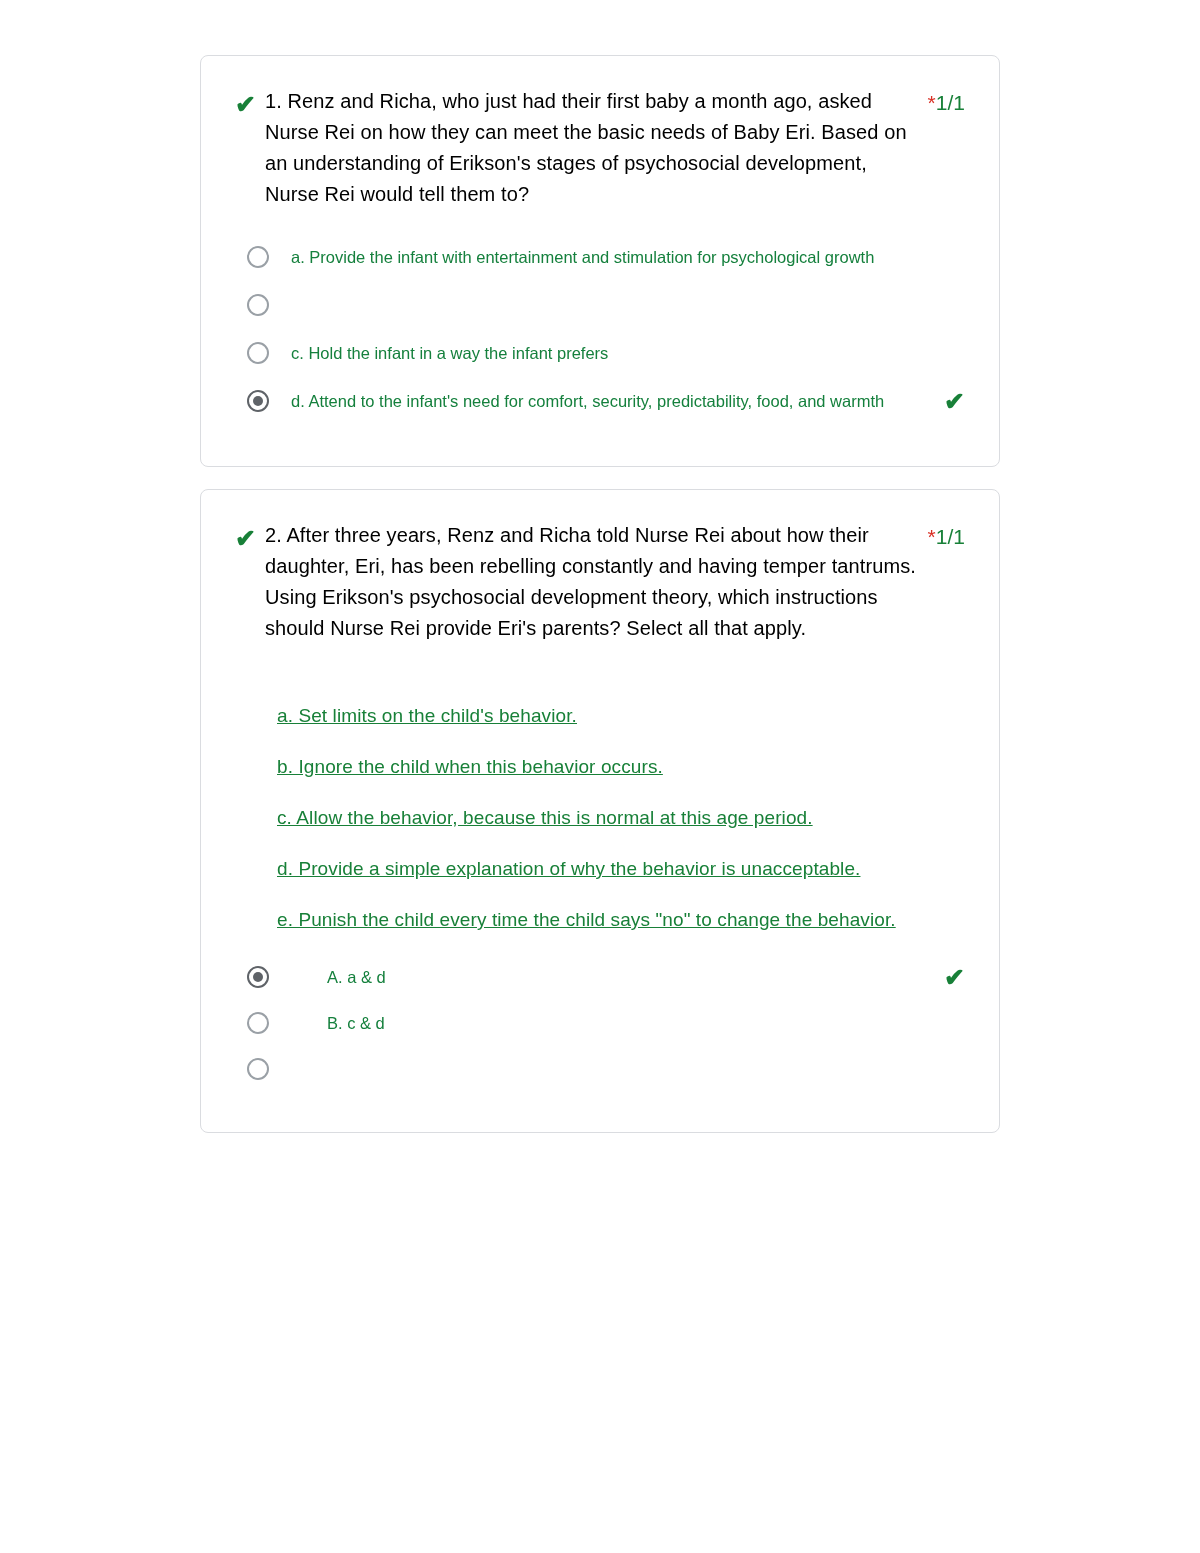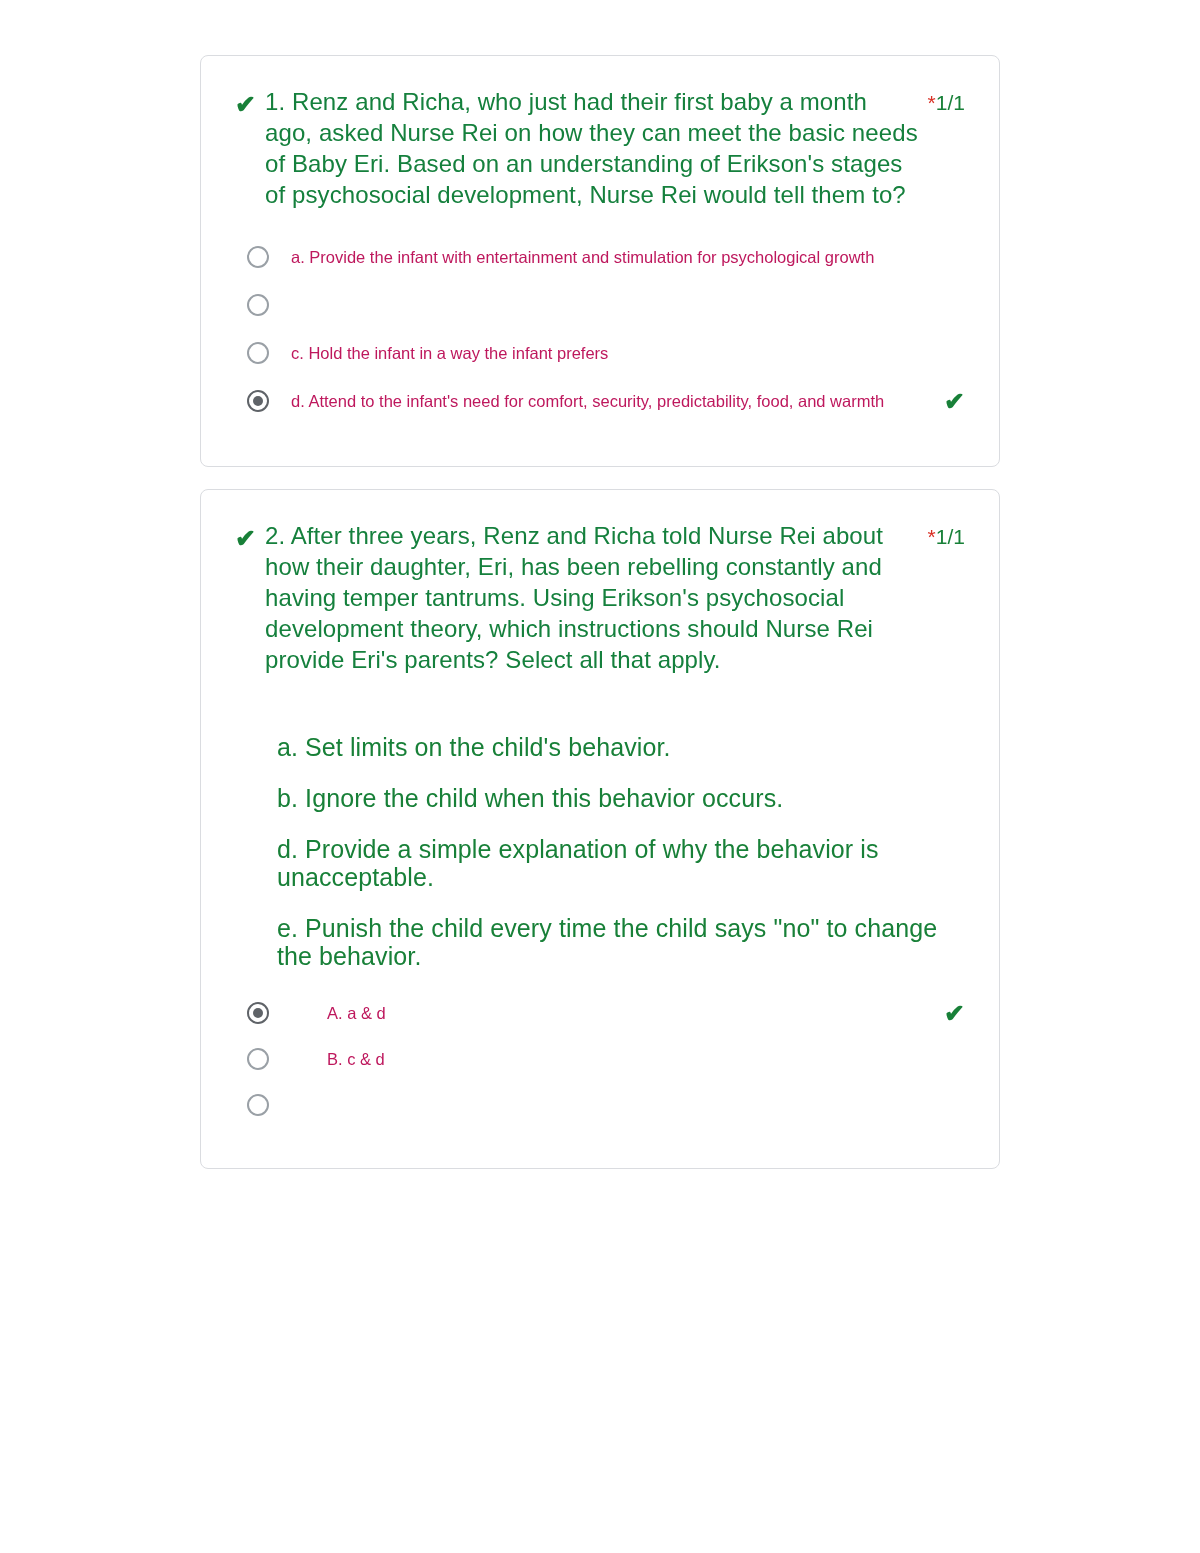--- a/index.html
+++ b/index.html
@@ -33,22 +33,22 @@
     width: 30px;
     min-width: 30px;
     color: #188038;
     font-size: 25px;
     line-height: 28px;
     font-weight: bold;
     padding-top: 4px;
   }
   .qtext {
     flex: 1;
-    color: #15803d;
-    font-size: 24px;
+    color: #000000;
+    font-size: 20px;
     line-height: 31px;
     padding-right: 8px;
     letter-spacing: 0.1px;
   }
   .score {
     white-space: nowrap;
     font-size: 21px;
     color: #188038;
     line-height: 31px;
     padding-top: 1px;
@@ -85,42 +85,43 @@
     top: 4px;
     width: 10px;
     height: 10px;
     border-radius: 50%;
     background: #5f6368;
   }
   .opt-label {
     flex: 1;
     font-size: 16.5px;
     line-height: 26px;
-    color: #be185d;
+    color: #15803d;
     padding-right: 20px;
   }
   .opt-correct {
     width: 34px;
     min-width: 34px;
     color: #188038;
     font-size: 25px;
     line-height: 26px;
     font-weight: bold;
     text-align: right;
   }
   .stmt-block {
     margin-top: 58px;
     margin-left: 42px;
   }
   .stmt {
     color: #188038;
-    font-size: 25px;
+    font-size: 19px;
     line-height: 28px;
     margin-bottom: 23px;
     letter-spacing: 0.1px;
+    text-decoration: underline;
   }
   .opts-tight { margin-top: 30px; }
   .opts-tight .opt { margin-bottom: 16px; gap: 36px; }
 </style>
 </head>
 <body>
 
 <div class="page">
 
   <div class="card">
@@ -156,20 +157,21 @@
   <div class="card">
     <div class="qhead">
       <div class="check-mark">✔</div>
       <div class="qtext">2. After three years, Renz and Richa told Nurse Rei about how their daughter, Eri, has been rebelling constantly and having temper tantrums. Using Erikson's psychosocial development theory, which instructions should Nurse Rei provide Eri's parents? Select all that apply.</div>
       <div class="score"><span class="req">*</span><span>1/1</span></div>
     </div>
 
     <div class="stmt-block">
       <div class="stmt">a. Set limits on the child's behavior.</div>
       <div class="stmt">b. Ignore the child when this behavior occurs.</div>
+      <div class="stmt">c. Allow the behavior, because this is normal at this age period.</div>
       <div class="stmt">d. Provide a simple explanation of why the behavior is unacceptable.</div>
       <div class="stmt">e. Punish the child every time the child says "no" to change the behavior.</div>
     </div>
 
     <div class="opts opts-tight">
       <div class="opt">
         <div class="radio sel"></div>
         <div class="opt-label">A. a &amp; d</div>
         <div class="opt-correct">✔</div>
       </div>

